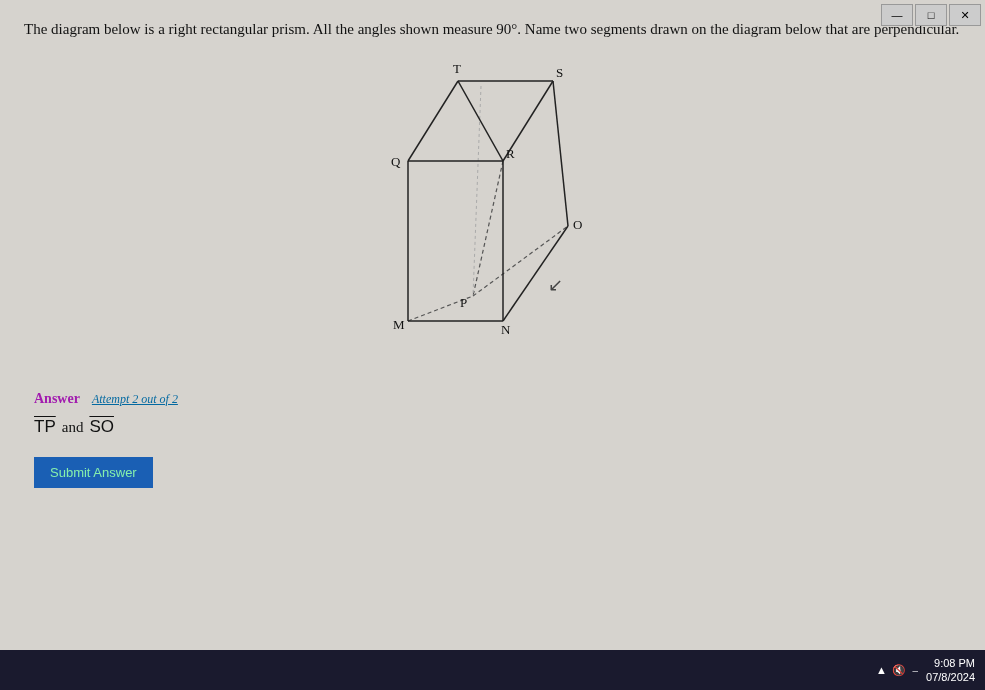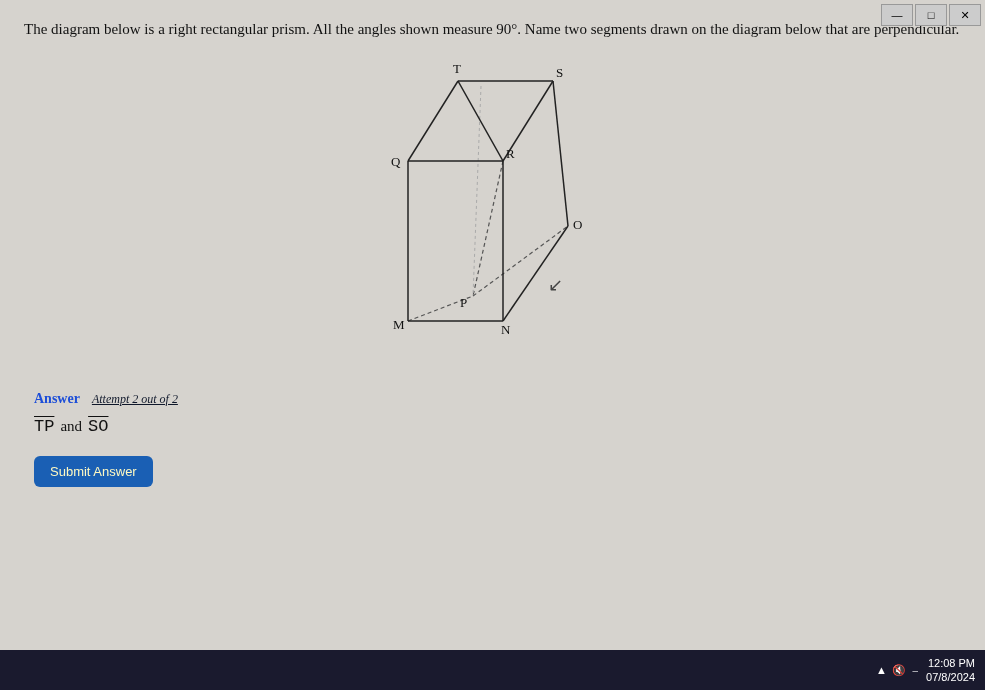--- a/index.html
+++ b/index.html
@@ -31,61 +31,61 @@
     }
 
     .answer-section {
       margin-top: 18px;
       padding-left: 10px;
     }
 
     .answer-label {
       font-size: 14px;
       font-weight: bold;
-      color: #1d4ed8;
+      color: #a21caf;
       display: inline;
     }
 
     .attempt-label {
       font-size: 12px;
-      color: #0f172a;
+      color: #0369a1;
       margin-left: 8px;
       text-decoration: underline;
       font-style: italic;
       margin-top: 8px;
     }
 
     .answer-value {
       margin-top: 10px;
       font-size: 17px;
       color: #111;
       display: flex;
       align-items: center;
       gap: 6px;
     }
 
     .overline-text {
       text-decoration: overline;
-      font-family: Liberation Mono, monospace;
+      font-family: Liberation Sans, sans-serif;
       font-size: 17px;
     }
 
     .and-word {
       font-size: 15px;
       font-family: Georgia, serif;
     }
 
     .submit-btn {
       margin-top: 20px;
       background-color: #1a5fb4;
-      color: #fef9c3;
+      color: #86efac;
       border: none;
       padding: 8px 16px;
       font-size: 13px;
-      border-radius: 6px;
+      border-radius: 0;
       cursor: pointer;
       font-family: Arial, sans-serif;
     }
 
     
     .taskbar {
       position: absolute;
       bottom: 0;
       left: 0;
       width: 985px;
@@ -217,17 +217,17 @@
 
 <div class="taskbar">
   <div class="taskbar-left"></div>
   <div class="taskbar-right">
     <div class="taskbar-icons">
       <span>▲</span>
       <span>🔇</span>
       <span>⎯</span>
     </div>
     <div class="taskbar-clock">
-      <div>12:08 PM</div>
+      <div>9:08 PM</div>
       <div>07/8/2024</div>
     </div>
   </div>
 </div>
 
 </body></html>

